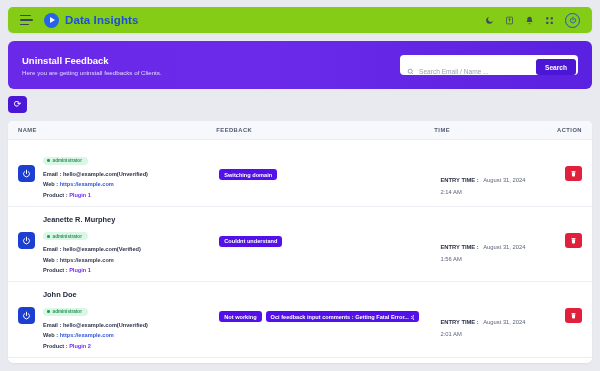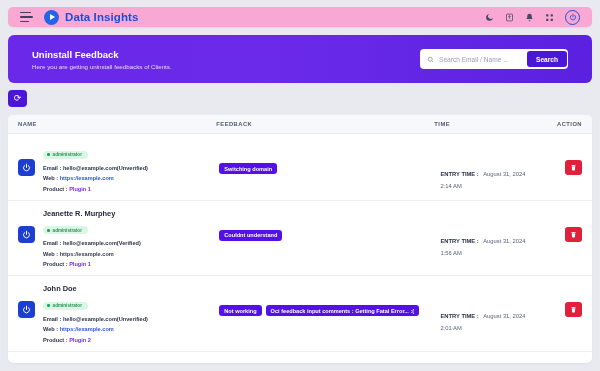--- a/index.html
+++ b/index.html
@@ -11,23 +11,23 @@
   }
   .app {
     width: 600px; height: 371px;
     position: relative;
     padding: 7px 8px 8px 8px;
     display: flex; flex-direction: column;
   }
 
   
   .topbar {
-    background: #f9a8d4;
+    background: #84cc16;
     border-radius: 5px;
-    height: 20px;
+    height: 26px;
     display: flex; align-items: center;
     padding: 0 12px;
     flex: 0 0 auto;
     box-shadow: 0 1px 2px rgba(20,25,60,.06);
   }
   .hamburger {
     width: 13px; height: 10px;
     display: flex; flex-direction: column; justify-content: space-between;
     margin-right: 11px; cursor: pointer;
   }
@@ -63,32 +63,32 @@
     color: #1c4fd8;
   }
 
   
   .banner {
     margin-top: 8px;
     background: linear-gradient(90deg,#6a28e8 0%,#6b2ae9 45%,#5b21e0 100%);
     border-radius: 6px;
     height: 48px;
     display: flex; align-items: center;
-    padding: 0 24px;
+    padding: 0 14px;
     flex: 0 0 auto;
   }
   .banner-title { color: #fff; font-size: 9.5px; font-weight: bold; }
   .banner-sub { color: #e3d9fb; font-size: 6.2px; margin-top: 3px; }
   .search-wrap {
     margin-left: auto;
     background: #fff;
     border-radius: 4px;
     height: 20px;
-    width: 148px;
-    display: flex; align-items: center;
+    width: 178px;
+    display: flex; align-items: flex-end;
     padding: 0 2px 0 7px;
   }
   .search-ico { color: #7b839b; display:flex; margin-right: 5px; }
   .search-input {
     border: 0; outline: 0; flex: 1;
     font-size: 6.6px; color: #596075;
     font-family: "Liberation Sans", sans-serif;
     background: transparent;
   }
   .search-input::placeholder { color: #9aa1b4; }

